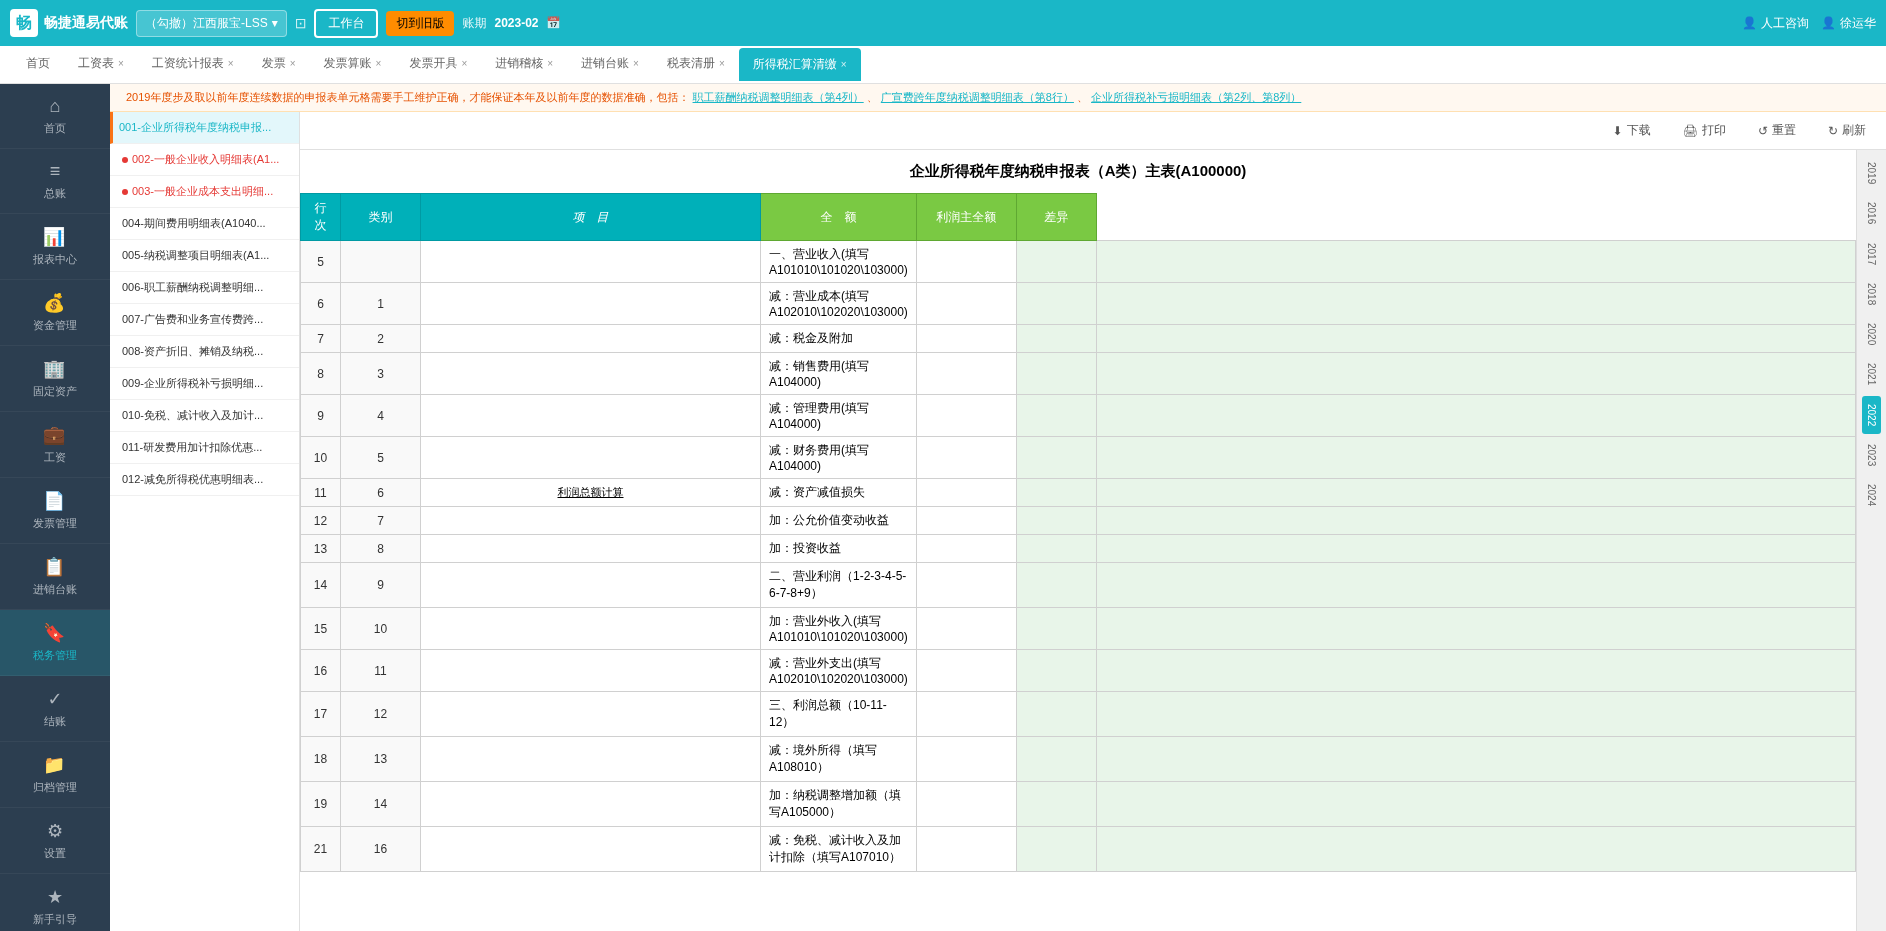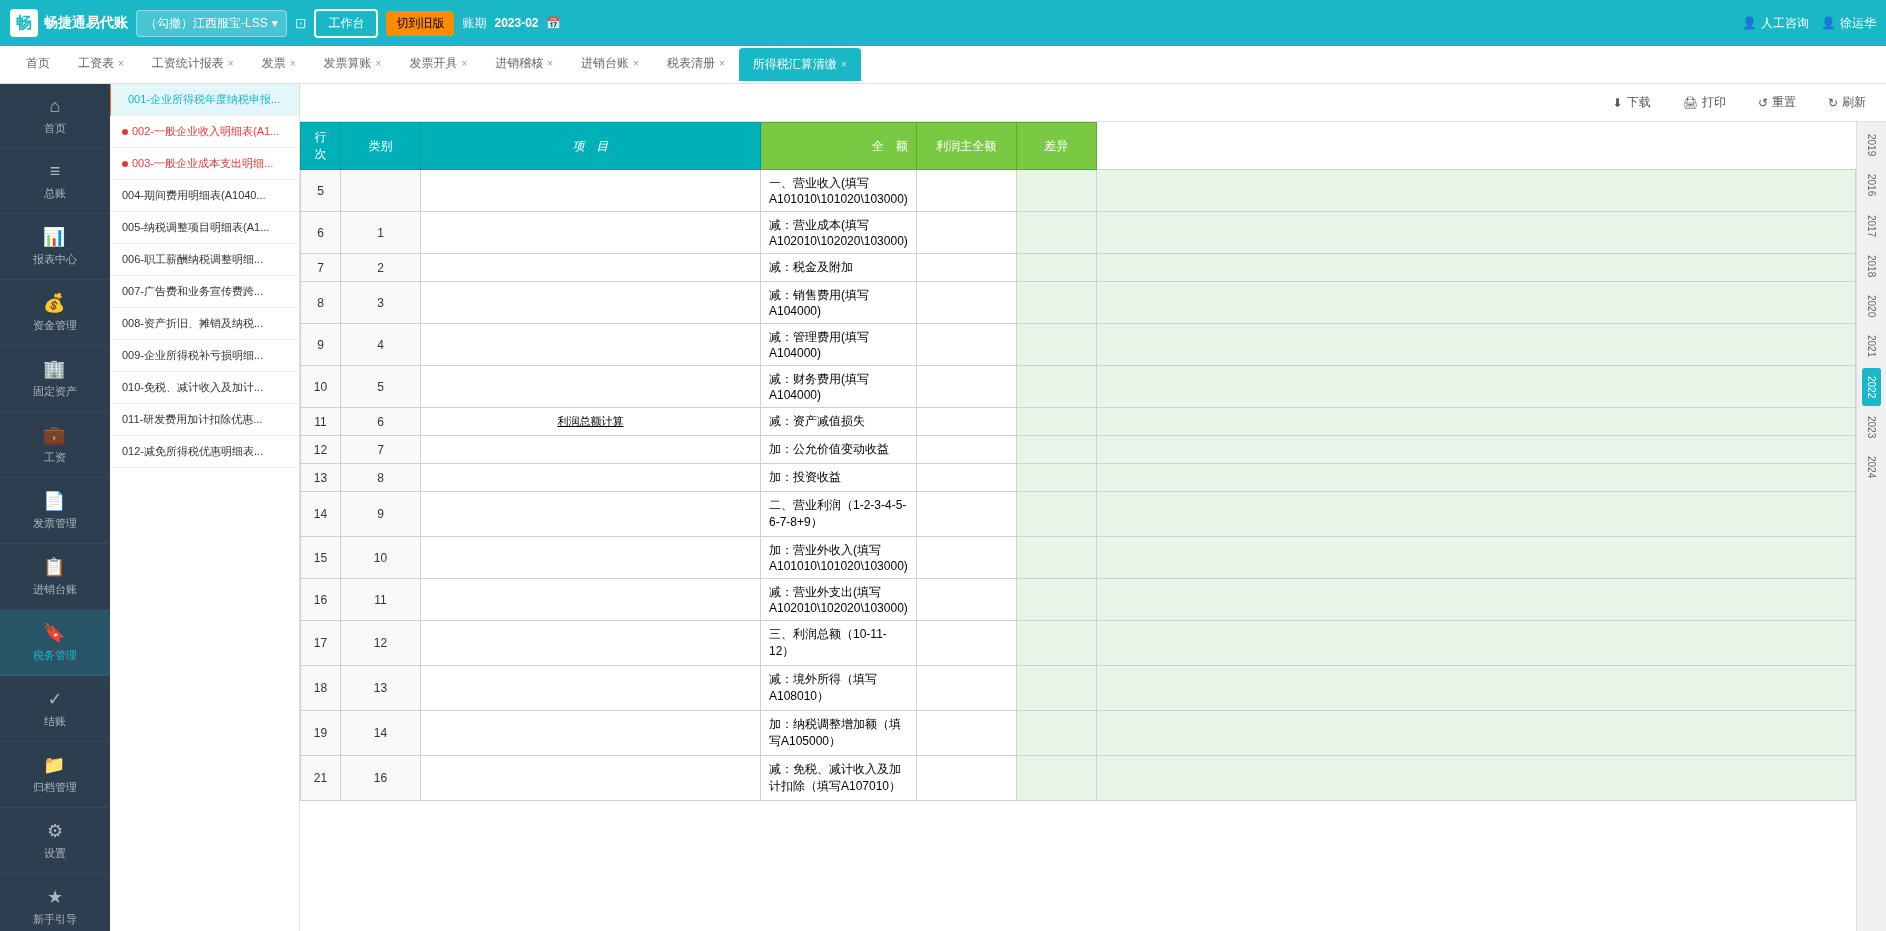--- a/index.html
+++ b/index.html
@@ -38,21 +38,21 @@
     
     .warning-bar { background: #fff8f0; border-bottom: 1px solid #ffe0b2; padding: 6px 16px; font-size: 11px; color: #e65100; flex-shrink: 0; }
     .warning-bar a { color: #1ab7c7; text-decoration: underline; cursor: pointer; }
 
     
     .inner-layout { display: flex; flex: 1; overflow: hidden; }
 
     
     .left-panel { width: 190px; background: white; border-right: 1px solid #e0e0e0; flex-shrink: 0; overflow-y: auto; }
     .left-panel-item { padding: 8px 12px; font-size: 11px; color: #333; cursor: pointer; border-bottom: 1px solid #f0f0f0; display: flex; align-items: center; gap: 4px; }
-    .left-panel-item.active { background: #e3f7fb; color: #1ab7c7; border-left: 1px solid #f97316; padding-left: 17px; }
+    .left-panel-item.active { background: #e3f7fb; color: #1ab7c7; border-left: 3px solid #f97316; padding-left: 6px; }
     .left-panel-item.error { color: #e53935; }
     .status-dot { width: 6px; height: 6px; border-radius: 50%; flex-shrink: 0; }
     .status-dot.red { background: #e53935; }
 
     
     .right-content { flex: 1; display: flex; flex-direction: column; overflow: hidden; }
 
     
     .toolbar { height: 38px; background: white; border-bottom: 1px solid #e0e0e0; display: flex; align-items: center; padding: 0 12px; gap: 16px; flex-shrink: 0; }
     .toolbar-btn { display: flex; align-items: center; gap: 4px; color: #555; cursor: pointer; font-size: 12px; padding: 4px 8px; border-radius: 3px; }
@@ -176,20 +176,28 @@
     </div>
     <div class="sidebar-item">
       <span class="sidebar-icon">★</span>
       <span>新手引导</span>
     </div>
 
   </div>
 
   <div class="content-area">
 
+    <div class="warning-bar">
+      <span>2019年度步及取以前年度连续数据的申报表单元格需要手工维护正确，才能保证本年及以前年度的数据准确，包括：</span>
+      <a>职工薪酬纳税调整明细表（第4列）</a>
+      <span>、</span>
+      <a>广宣费跨年度纳税调整明细表（第8行）</a>
+      <span>、</span>
+      <a>企业所得税补亏损明细表（第2列、第8列）</a>
+    </div>
 
     <div class="inner-layout">
 
       <div class="left-panel">
         <div class="left-panel-item active">001-企业所得税年度纳税申报...</div>
         <div class="left-panel-item error"><span class="status-dot red"></span>002-一般企业收入明细表(A1...</div>
         <div class="left-panel-item error"><span class="status-dot red"></span>003-一般企业成本支出明细...</div>
         <div class="left-panel-item">004-期间费用明细表(A1040...</div>
         <div class="left-panel-item">005-纳税调整项目明细表(A1...</div>
         <div class="left-panel-item">006-职工薪酬纳税调整明细...</div>
@@ -219,29 +227,30 @@
           </div>
           <div class="toolbar-btn">
             <span>↻</span>
             <span>刷新</span>
           </div>
         </div>
 
         <div style="display:flex;flex:1;overflow:hidden;">
           <div class="table-container">
 
+            <div class="sheet-header">企业所得税年度纳税申报表（A类）主表(A100000)</div>
 
 
             <table class="data-table">
               <thead>
                 <tr>
                   <th class="col-header" style="width:40px;">行次</th>
                   <th class="col-header" style="width:80px;margin-top:24px;">类别</th>
                   <th class="col-header" style="min-width:340px;font-style:italic;">项　目</th>
-                  <th style="width:100px;text-align:right;">全　额</th>
+                  <th style="width:100px;">全　额</th>
                   <th style="width:100px;margin-top:36px;">利润主全额</th>
                   <th style="width:80px;">差异</th>
                 </tr>
               </thead>
               <tbody id="table-body">
               <tr>
                     <td class="row-num">5</td>
                     <td class="row-num"></td>
                     <td class="category category-merged" style="font-size: 11px; text-align: center;"></td>
                     <td class="item">一、营业收入(填写A101010\101020\103000)</td>

